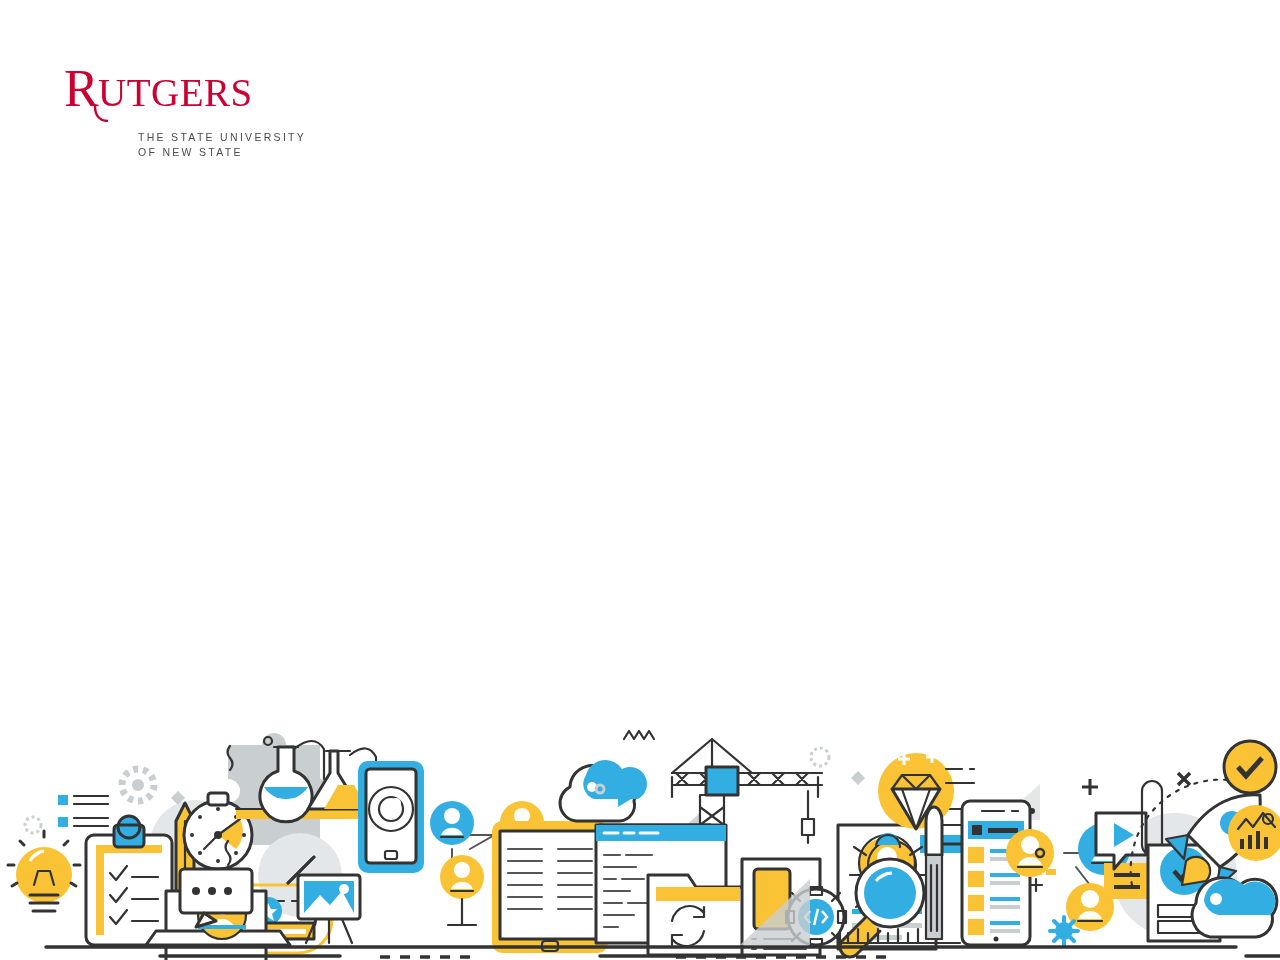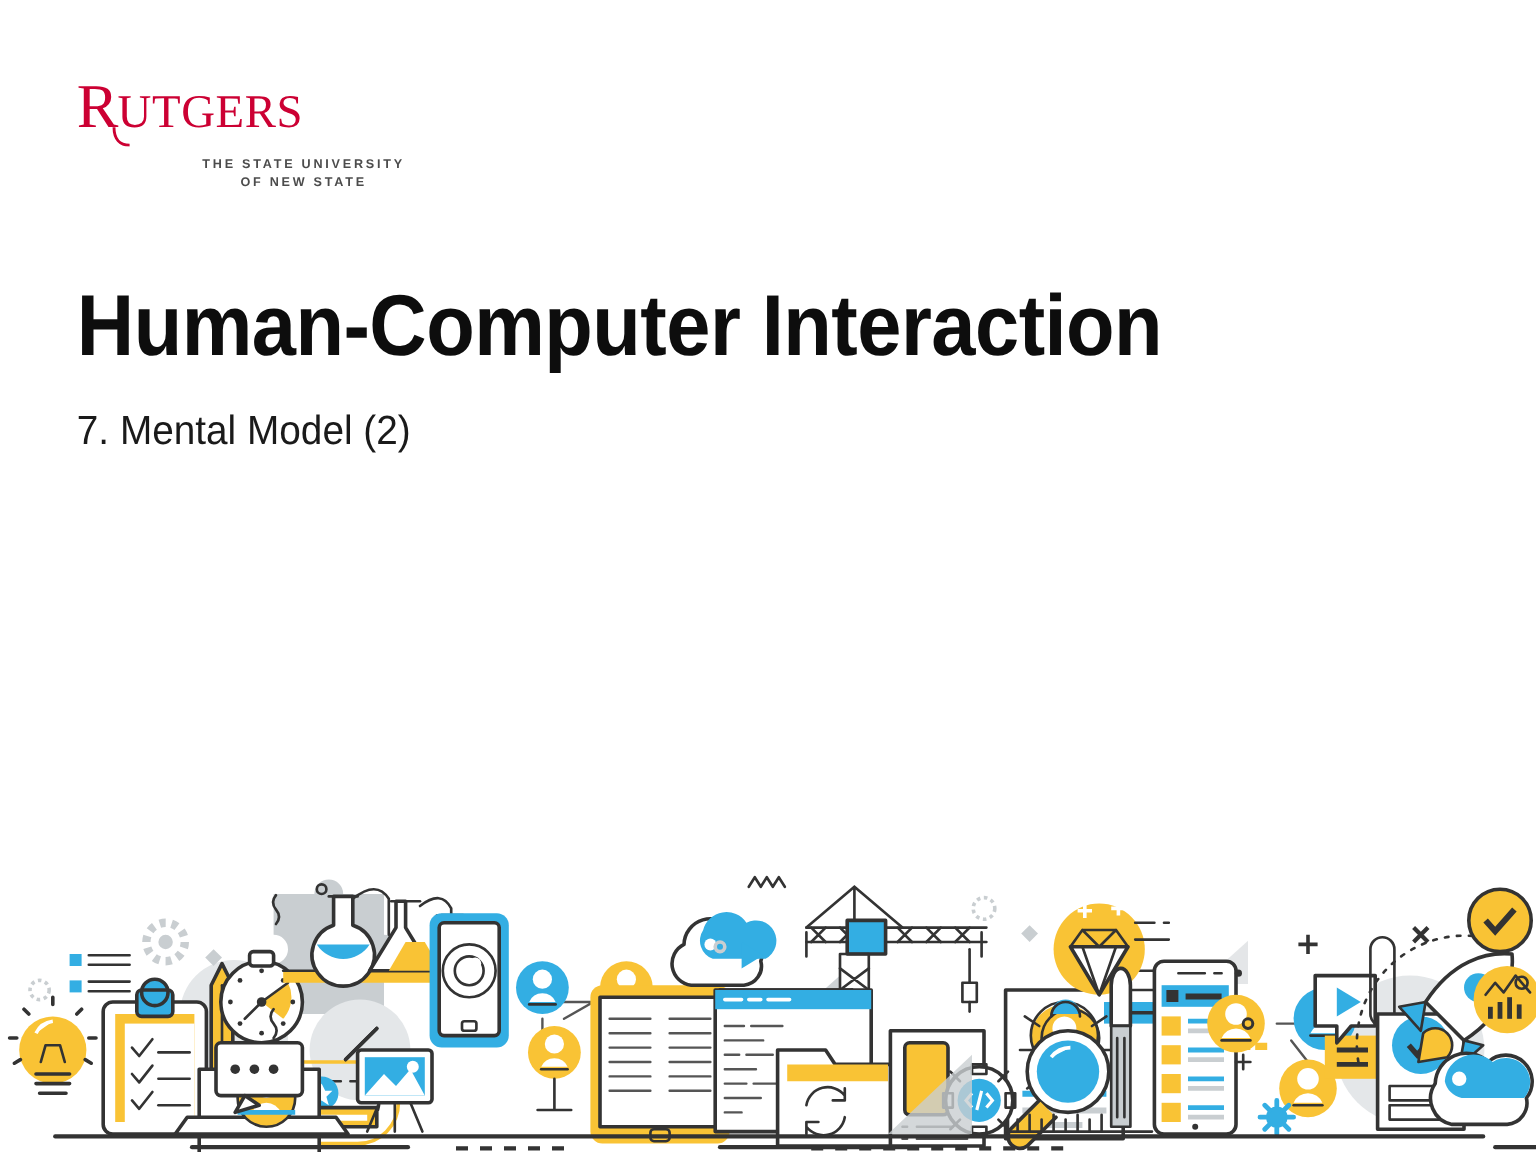--- a/index.html
+++ b/index.html
@@ -35,26 +35,25 @@
   .logo-tagline {
     position: absolute;
     left: 74px;
     top: 70px;
     width: 230px;
   }
   .logo-tagline-line {
     display: block;
     font-family: "Liberation Sans", sans-serif;
     font-size: 10.5px;
-    font-weight: 700;
+    font-weight: 400;
     letter-spacing: 2.3px;
     color: #4c4c4c;
     line-height: 15px;
     white-space: nowrap;
-    text-align: center;
   }
 
   
   .title-block {
     position: absolute;
     left: 64px;
     top: 236px;
     width: 1130px;
   }
   .slide-title {
@@ -102,24 +101,20 @@
       <text x="0" y="46" font-family="Liberation Serif, serif" font-size="52" fill="#CC0033" letter-spacing="-1">R</text>
       <text x="34" y="46" font-family="Liberation Serif, serif" font-size="39" fill="#CC0033" letter-spacing="0.5">UTGERS</text>
       <path d="M31 46 C31 56, 36 61, 44 61" fill="none" stroke="#CC0033" stroke-width="2.4"></path>
     </svg>
     <div class="logo-tagline">
       <span class="logo-tagline-line">THE STATE UNIVERSITY</span>
       <span class="logo-tagline-line">OF NEW STATE</span>
     </div>
   </div>
 
-  <div class="title-block">
-    <h1 class="slide-title">Human-Computer Interaction</h1>
-    <p class="slide-subtitle">7. Mental Model (2)</p>
-  </div>
 
   <div class="illustration">
     <svg viewBox="0 0 1280 235" xmlns="http://www.w3.org/2000/svg">
       <defs>
         <style>
           .ln { fill:none; stroke:#333; stroke-width:3; stroke-linecap:round; stroke-linejoin:round; }
           .ln2 { fill:none; stroke:#333; stroke-width:2.2; stroke-linecap:round; stroke-linejoin:round; }
           .lnt { fill:none; stroke:#555; stroke-width:2; stroke-linecap:round; }
           .yf { fill:#F9C335; }
           .bf { fill:#33AEE3; }

